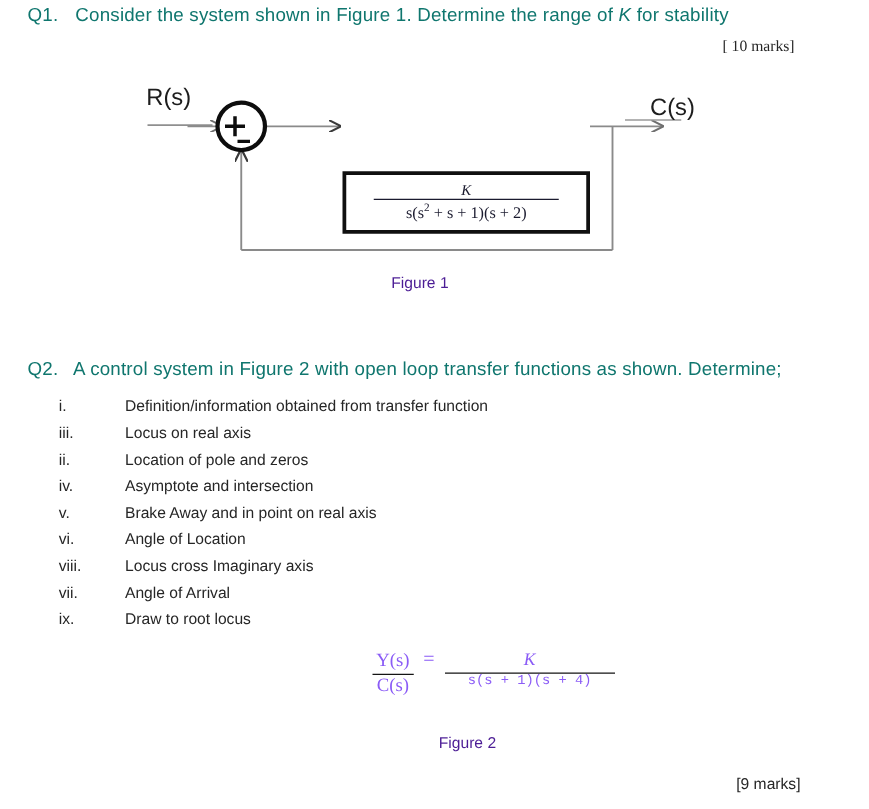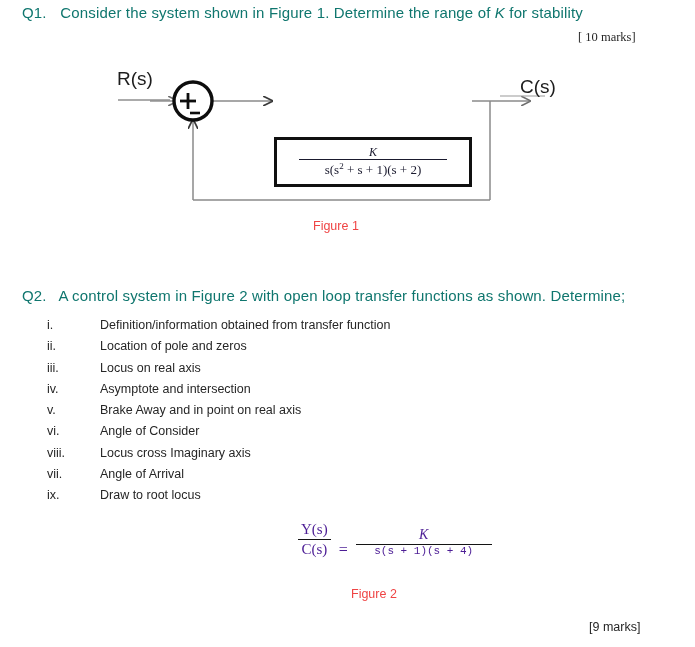--- a/index.html
+++ b/index.html
@@ -27,21 +27,21 @@
     font-size: 15px;
     color: #0f766e;
     letter-spacing: 0.01em;
   }
   .marks {
     font-size: 12.5px;
     color: #262626;
   }
   .fig-caption {
     font-size: 12.5px;
-    color: #ef4444;
+    color: #4c1d95;
   }
   .ital { font-style: italic; }
 
   
   .list-wrap { position: absolute; left: 0; top: 318px; width: 695px; }
   .list-row {
     position: relative;
     height: 21.3px;
     font-size: 12.5px;
     color: #262626;
@@ -115,23 +115,23 @@
     font-size: 19px;
     color: #1d1d1d;
   }
 
   
   .eq2 {
     position: absolute;
     left: 298px;
     top: 520px;
     display: flex;
-    align-items: flex-end;
+    align-items: flex-start;
     font-family: "Liberation Serif", serif;
-    color: #4c1d95;
+    color: #8b5cf6;
   }
   .eq-frac {
     display: flex;
     flex-direction: column;
     align-items: center;
   }
   .eq-frac .num, .eq-frac .den {
     font-size: 15px;
     line-height: 1.25;
     padding: 0 3px;
@@ -230,38 +230,38 @@
     <span style="display:inline-block; width:4px;"></span>
     <span>A control system in Figure 2 with open loop transfer functions as shown. Determine;</span>
   </div>
 
   <div class="list-wrap">
     <div class="list-row">
       <span class="list-num">i.</span>
       <span class="list-text">Definition/information obtained from transfer function</span>
     </div>
     <div class="list-row">
+      <span class="list-num">iii.</span>
+      <span class="list-text">Locus on real axis</span>
+    </div>
+    <div class="list-row">
       <span class="list-num">ii.</span>
       <span class="list-text">Location of pole and zeros</span>
     </div>
     <div class="list-row">
-      <span class="list-num">iii.</span>
-      <span class="list-text">Locus on real axis</span>
-    </div>
-    <div class="list-row">
       <span class="list-num">iv.</span>
       <span class="list-text">Asymptote and intersection</span>
     </div>
     <div class="list-row">
       <span class="list-num">v.</span>
       <span class="list-text">Brake Away and in point on real axis</span>
     </div>
     <div class="list-row">
       <span class="list-num">vi.</span>
-      <span class="list-text">Angle of Consider</span>
+      <span class="list-text">Angle of Location</span>
     </div>
     <div class="list-row">
       <span class="list-num">viii.</span>
       <span class="list-text">Locus cross Imaginary axis</span>
     </div>
     <div class="list-row">
       <span class="list-num">vii.</span>
       <span class="list-text">Angle of Arrival</span>
     </div>
     <div class="list-row">

